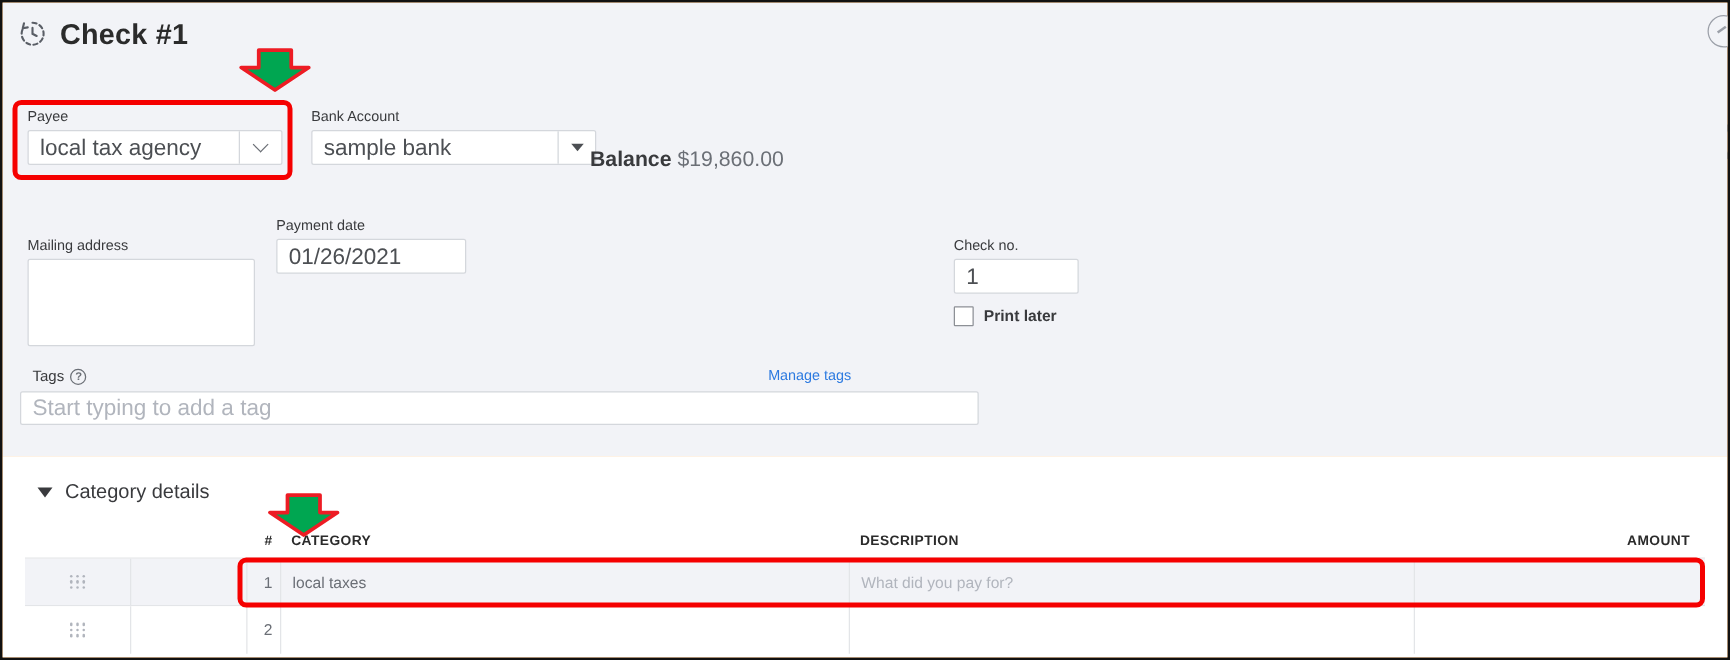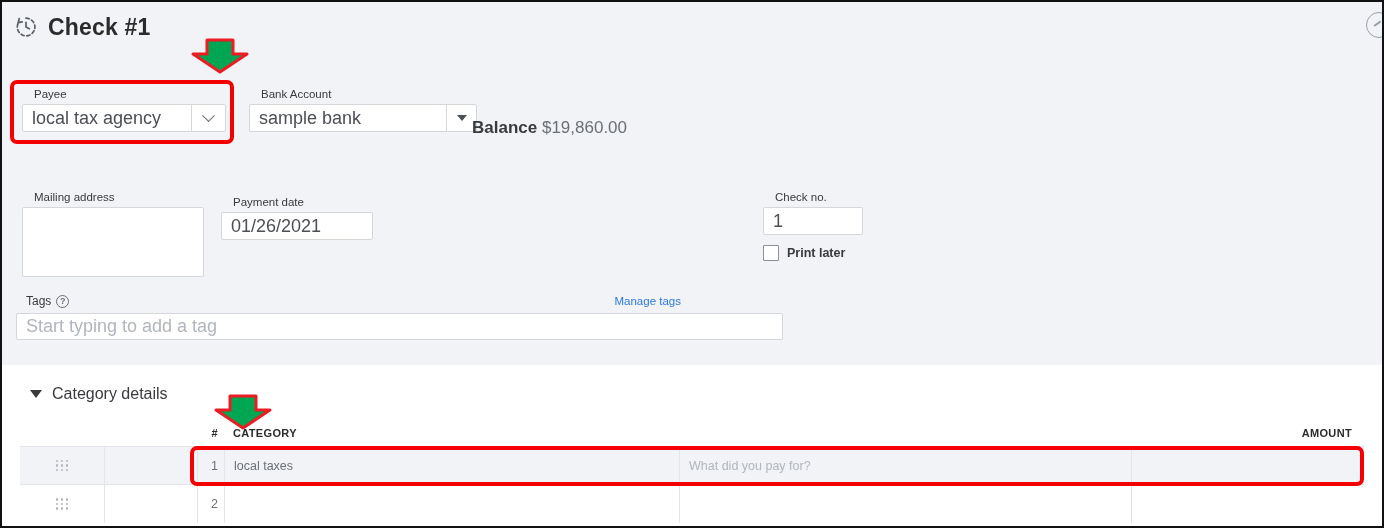--- a/index.html
+++ b/index.html
@@ -79,21 +79,20 @@
     width: 1380px;
     height: 313px;
     background: #f2f3f7;
   }
 
   .field-label {
     font-size: 11.5px;
     color: #393a3d;
     margin-bottom: 4px;
     white-space: nowrap;
-    margin-left: 12px;
   }
 
   .input-box {
     background: #ffffff;
     border: 1px solid #d4d7dc;
     border-radius: 2px;
     height: 28px;
     display: flex;
     align-items: center;
     font-size: 18px;
@@ -149,21 +148,21 @@
   
   .mail-group { position: absolute; left: 20px; top: 139px; }
   .mail-box {
     width: 182px; height: 70px;
     background: #ffffff;
     border: 1px solid #d4d7dc;
     border-radius: 2px;
   }
 
   
-  .date-group { position: absolute; left: 219px; top: 144px; }
+  .date-group { position: absolute; left: 219px; top: 123px; }
   .date-input { width: 152px; }
 
   
   .check-group { position: absolute; left: 761px; top: 139px; }
   .check-input { width: 100px; }
 
   .print-later {
     position: absolute;
     left: 761px; top: 193px;
     display: flex;
@@ -397,20 +396,21 @@
       <span class="tri-down"></span>
       <span>Category details</span>
     </div>
 
     <div class="grid">
       <div class="grid-row grid-head">
         <span class="c-handle"></span>
         <span class="c-blank"></span>
         <span class="c-num">#</span>
         <span class="c-cat">CATEGORY</span>
+        <span class="c-desc">DESCRIPTION</span>
         <span class="c-amt">AMOUNT</span>
       </div>
 
       <div class="grid-row row-filled">
         <span class="c-handle">
           <span class="dots">
               <i></i>
               <i></i>
               <i></i>
               <i></i>

